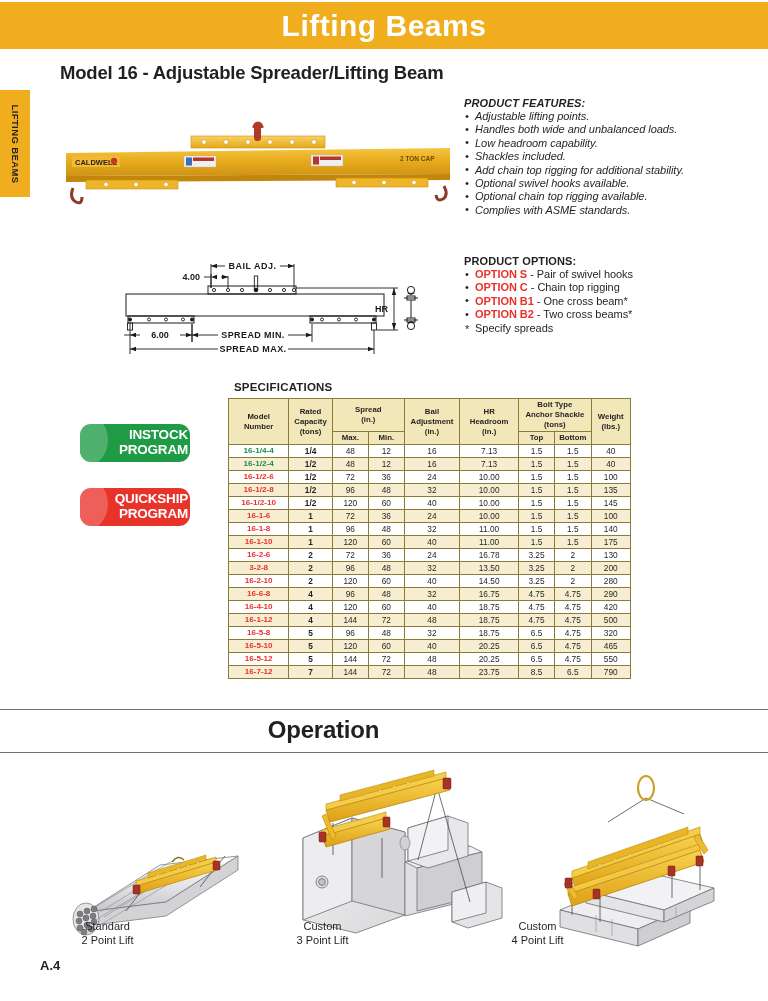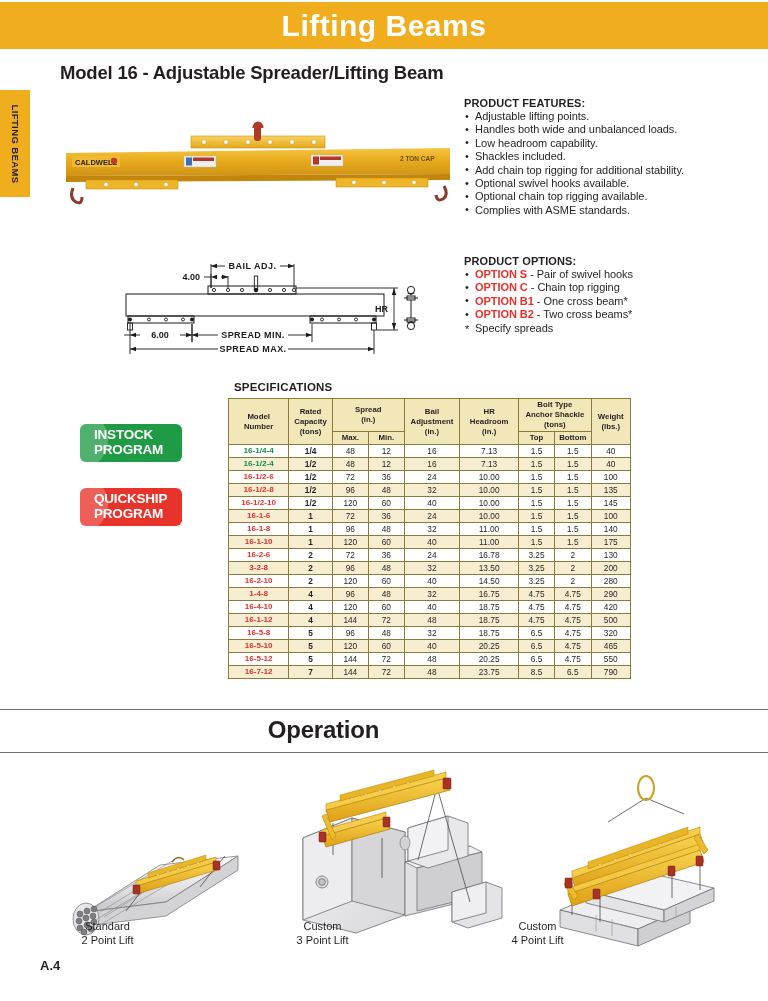--- a/index.html
+++ b/index.html
@@ -41,42 +41,42 @@
     position:absolute; left:60px; top:62px;
     font-size:18.5px; font-weight:bold; letter-spacing:-0.2px;
   }
 
   
   .photo {
     position:absolute; left:58px; top:118px; width:400px; height:92px;
   }
 
   
-  .features { position:absolute; left:464px; top:97px; width:300px; }
+  .features { position:absolute; left:464px; top:97px; width:300px;font-style:italic; }
   .blk-title { font-size:11px; font-weight:bold; letter-spacing:0.1px; margin-bottom:1px;}
   .bullets { list-style:none; margin:0; padding:0; }
   .bullets li {
     font-size:11px; line-height:13.4px; padding-left:11px; position:relative;
     letter-spacing:-0.05px;
   }
   .bullets li:before {
     content:"\2022"; position:absolute; left:1px; top:-0.5px; font-size:11px;
   }
   .options { position:absolute; left:464px; top:255px; width:300px; }
   .opt-code { color:#e8312b; font-weight:bold; }
   .footnote { font-size:11px; line-height:13.4px; padding-left:11px; position:relative; }
   .footnote:before { content:"*"; position:absolute; left:1px; top:1px; }
 
   
   .drawing { position:absolute; left:122px; top:246px; width:320px; height:114px; }
 
   
   .badges { position:absolute; left:80px; top:424px; width:120px; }
   .badge {
-    width:102px; border-radius:6px; color:#fff; text-align:left;
+    width:110px; border-radius:11px; color:#fff; text-align:right;
     font-weight:bold; font-size:13.5px; line-height:14.5px;
     padding:4px 2px 5px 14px; letter-spacing:-0.2px;
     position:relative; overflow:hidden;
   }
   .badge span { position:relative; z-index:2; display:block; }
   .badge:before {
     content:""; position:absolute; z-index:1; left:-16px; top:-10px;
     width:44px; height:52px; border-radius:50%;
     background:rgba(255,255,255,0.22);
   }
@@ -491,21 +491,21 @@
         <td class="cap">2</td>
         <td>120</td>
         <td>60</td>
         <td>40</td>
         <td>14.50</td>
         <td>3.25</td>
         <td>2</td>
         <td>280</td>
       </tr>
       <tr class="alt">
-        <td class="model red">1-4-8</td>
+        <td class="model red">16-6-8</td>
         <td class="cap">4</td>
         <td>96</td>
         <td>48</td>
         <td>32</td>
         <td>16.75</td>
         <td>4.75</td>
         <td>4.75</td>
         <td>290</td>
       </tr>
       <tr>

